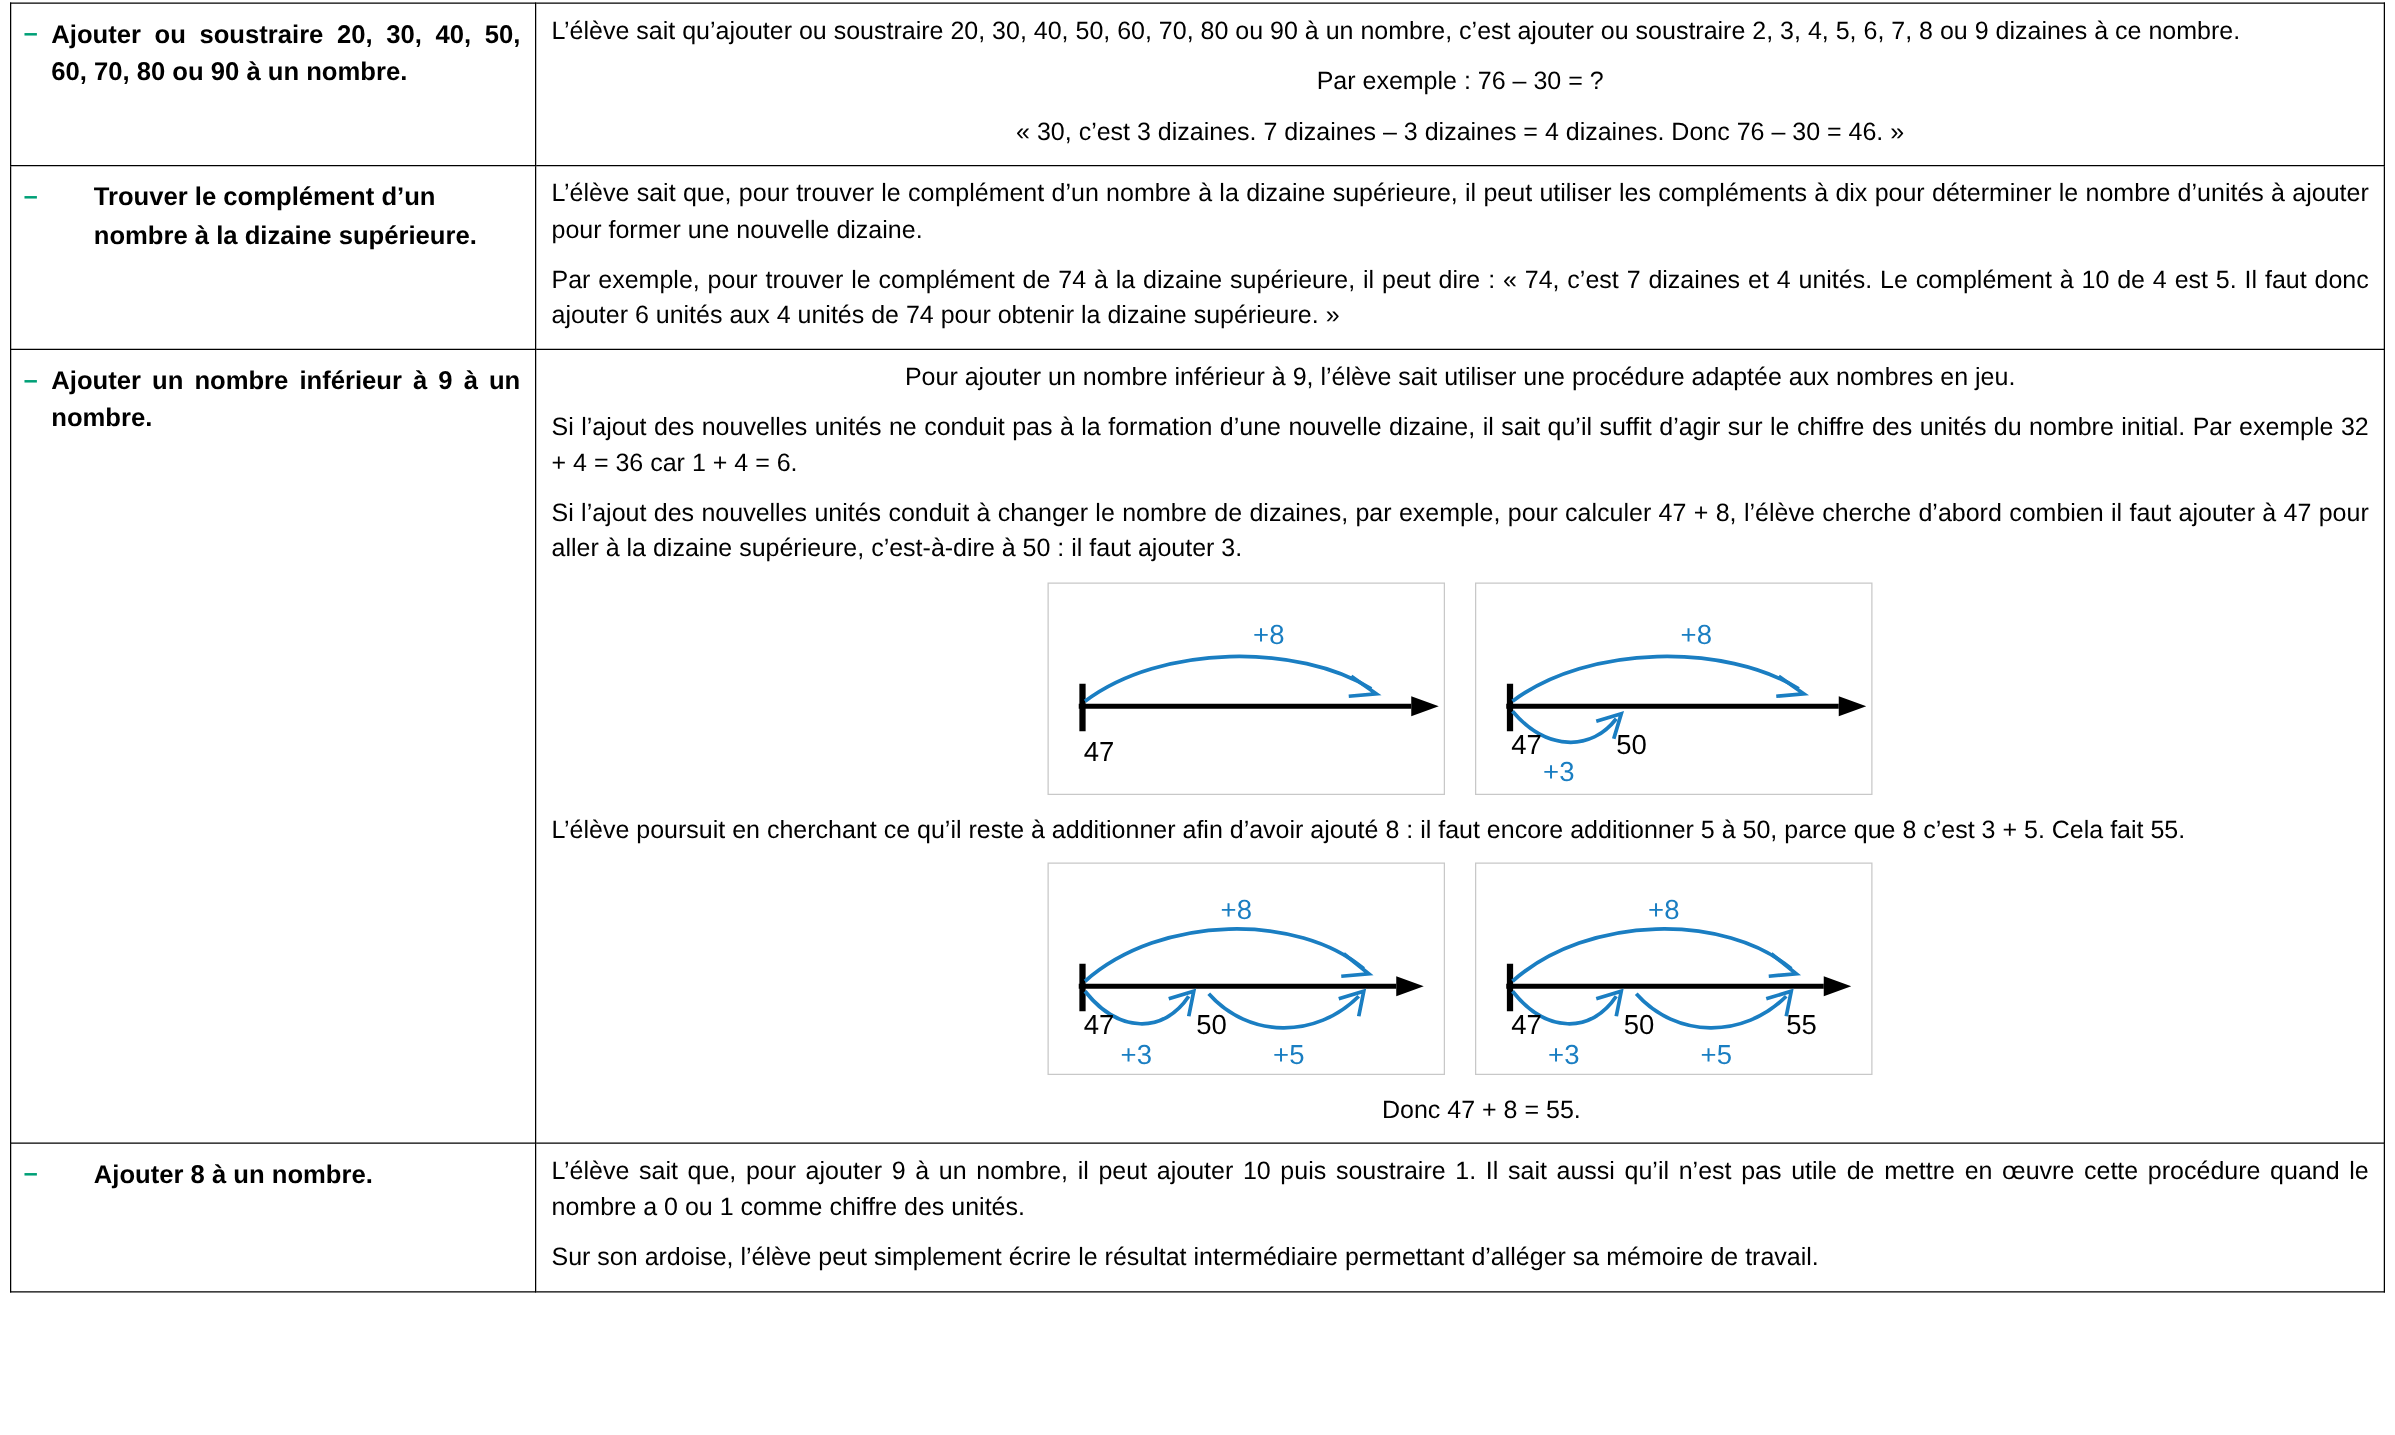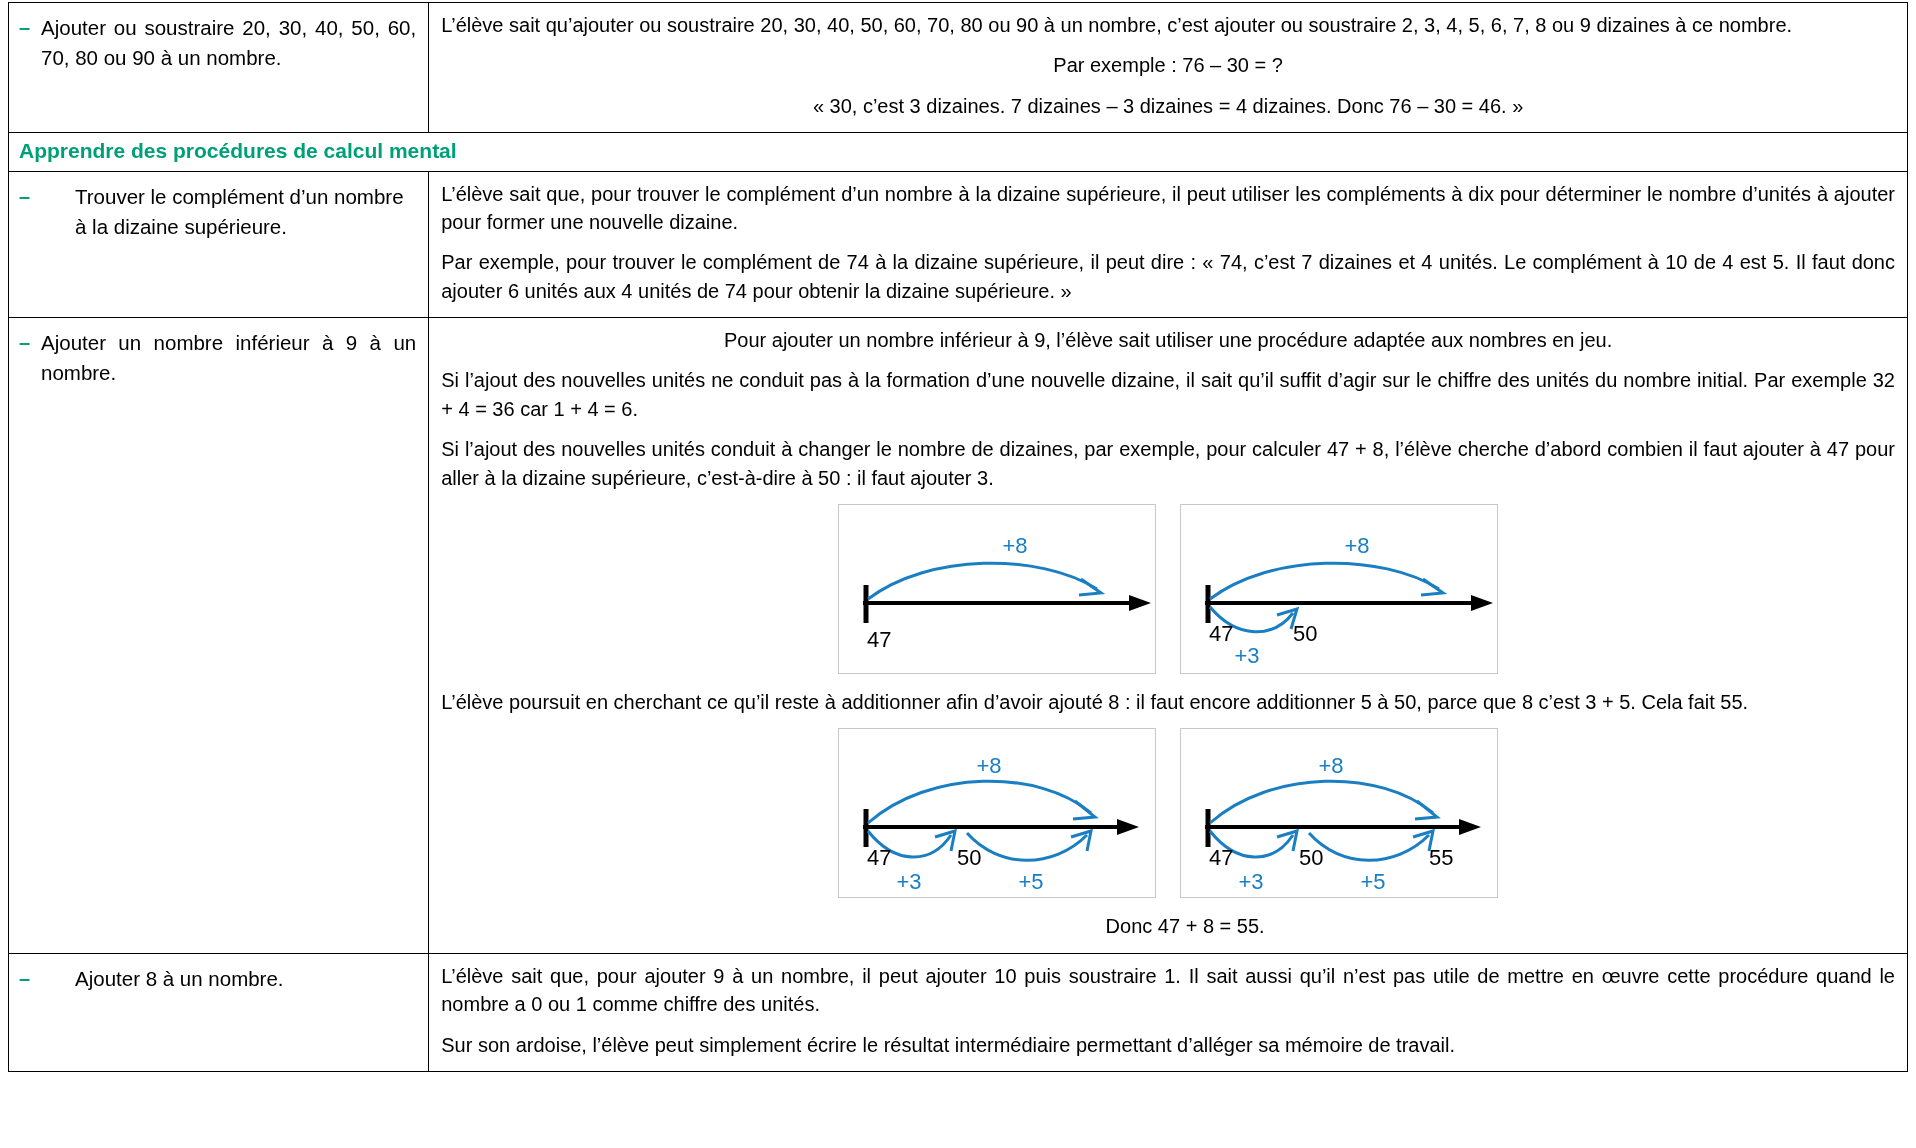--- a/index.html
+++ b/index.html
@@ -56,20 +56,21 @@
     text-align: left;
     padding-left: 4px;
     font-size: 20px;
     line-height: 1.48;
   }
   .obj-text {
     flex: 1 1 auto;
     text-align: justify;
     text-justify: inter-word;
     padding-right: 4px;
+    font-weight: bold;
   }
   .obj-text.nojust { text-align: left; margin-left: 34px; }
 
   
   .desc-cell {
     padding: 8px 12px 10px 12px;
   }
   .desc-cell p {
     margin: 0 0 12px 0;
     font-size: 20px;
@@ -141,27 +142,20 @@
         </td>
         <td>
           <div class="desc-cell">
             <p>L’élève sait qu’ajouter ou soustraire 20, 30, 40, 50, 60, 70, 80 ou 90 à un nombre, c’est ajouter ou soustraire 2, 3, 4, 5, 6, 7, 8 ou 9 dizaines à ce nombre.</p>
             <p class="noj">Par exemple : 76 – 30 = ?</p>
             <p class="noj last">« 30, c’est 3 dizaines. 7 dizaines – 3 dizaines = 4 dizaines. Donc 76 – 30 = 46. »</p>
           </div>
         </td>
       </tr>
 
-      <tr>
-        <td colspan="2">
-          <div class="section-head">
-            <div class="section-title">Apprendre des procédures de calcul mental</div>
-          </div>
-        </td>
-      </tr>
 
       <tr>
         <td>
           <div class="obj-cell">
             <div class="obj-item">
               <span class="obj-dash">–</span>
               <span class="obj-text nojust">Trouver le complément d’un nombre à la dizaine supérieure.</span>
             </div>
           </div>
         </td>

